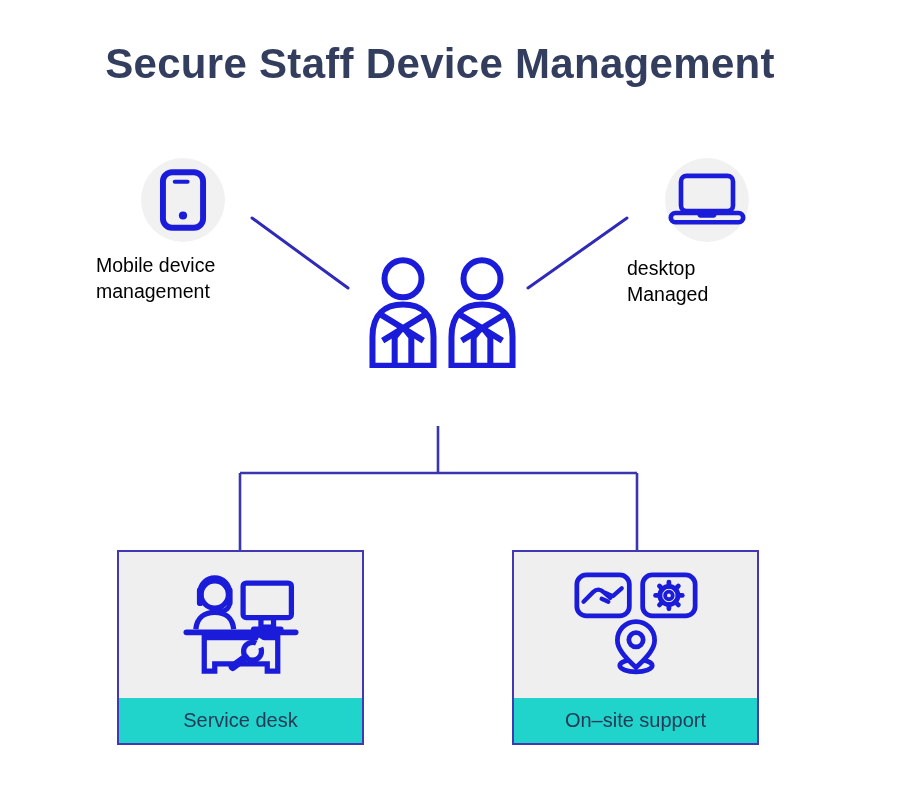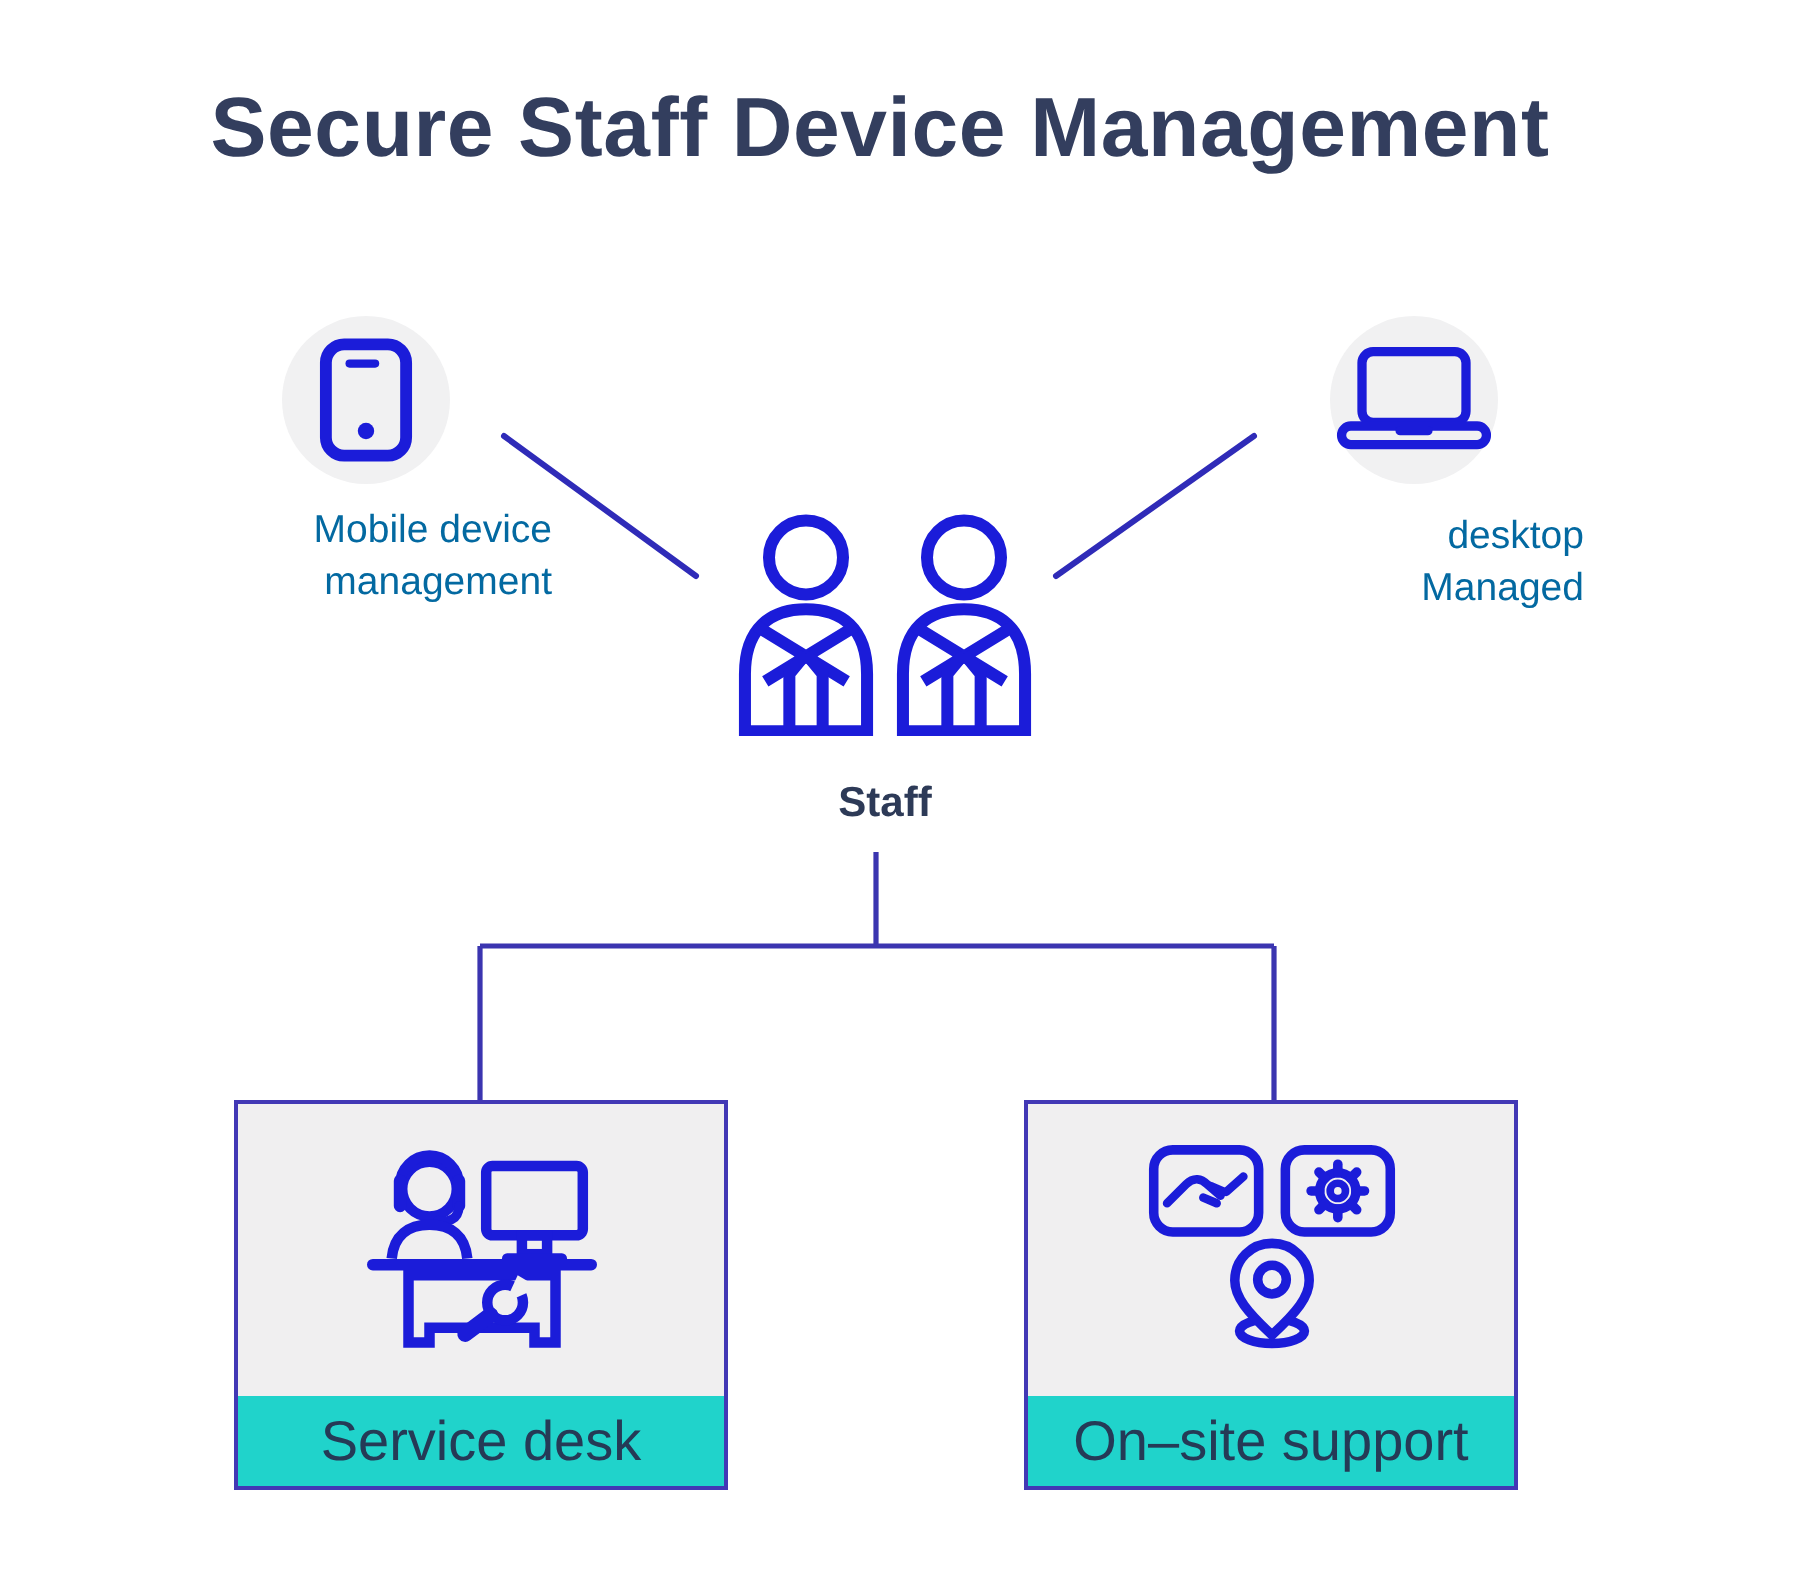--- a/index.html
+++ b/index.html
@@ -13,41 +13,41 @@
     font-size:42px; font-weight:700; color:#333e5e; letter-spacing:0.3px;
   }
   .connector-layer { position:absolute; left:0; top:0; width:904px; height:790px; }
   .icon-circle {
     position:absolute; width:84px; height:84px; border-radius:50%;
     background:#f1f1f2; display:flex; align-items:center; justify-content:center;
   }
   .circle-mobile { left:141px; top:158px; }
   .circle-desktop { left:665px; top:158px; }
   .node-label {
-    position:absolute; text-align:right; font-size:19.5px; line-height:1.32;
-    color:#0369a1; font-weight:400;
+    position:absolute; text-align:left; font-size:19.5px; line-height:1.32;
+    color:#000000; font-weight:400;
   }
   .label-mobile { left:96px; top:253px; width:180px; }
   .label-desktop { left:627px; top:256px; width:165px; }
   .staff-group { position:absolute; left:366px; top:256px; display:flex; gap:5px; }
   .staff-label {
     position:absolute; left:366px; top:390px; width:153px; text-align:center;
     font-size:21px; font-weight:700; color:#2d3a57;
   }
   .support-box {
     position:absolute; top:550px; width:247px; height:195px;
     border:2px solid #4238b5; background:#f0eff0;
     display:flex; flex-direction:column;
   }
   .box-left { left:117px; }
   .box-right { left:512px; }
   .box-icon-area { flex:1; display:flex; align-items:center; justify-content:center; }
   .box-strip {
     height:45px; background:#20d3cb; display:flex; align-items:center; justify-content:center;
-    font-size:28px; color:#253a56; font-weight:400;
+    font-size:20px; color:#253a56; font-weight:400;
   }
   .andor {
     position:absolute; left:378px; top:645px; width:120px; text-align:center;
     font-size:21px; font-weight:700; color:#17ccd6; letter-spacing:0.5px;
   }
   svg { display:block; }
 </style>
 </head>
 <body>
 
@@ -92,21 +92,20 @@
       <path d="M13 61 L62 91 M67 61 L18 91" stroke-width="6.5"></path>
       <path d="M40 76 L31 87 V118 M40 76 L49 87 V118" stroke-width="6.5"></path>
     </svg>
     <svg width="74" height="112" viewBox="0 0 80 120" fill="none" stroke="#1b1cd9">
       <circle cx="40" cy="24" r="20" stroke-width="6.5"></circle>
       <path d="M7 118 V87 C7 62 21 52 40 52 C59 52 73 62 73 87 V118 Z" stroke-width="6.5"></path>
       <path d="M13 61 L62 91 M67 61 L18 91" stroke-width="6.5"></path>
       <path d="M40 76 L31 87 V118 M40 76 L49 87 V118" stroke-width="6.5"></path>
     </svg>
   </div>
-  <div class="staff-label">Staff</div>
 
   <div class="support-box box-left">
     <div class="box-icon-area">
       <svg width="126" height="126" viewBox="0 0 120 120" fill="none" stroke="#1b1cd9" stroke-width="5">
 
         <circle cx="35" cy="31" r="13"></circle>
         <path d="M21 29 A14 14 0 0 1 49 29"></path>
         <path d="M21 27 V39 M49 27 V39" stroke-width="6" stroke-linecap="round"></path>
         <path d="M49 39 C49 46 43 47 39 46" stroke-width="4.5" stroke-linecap="round"></path>
         <path d="M17 64 C18 53 25 48 35 48 C45 48 52 53 53 64"></path>

